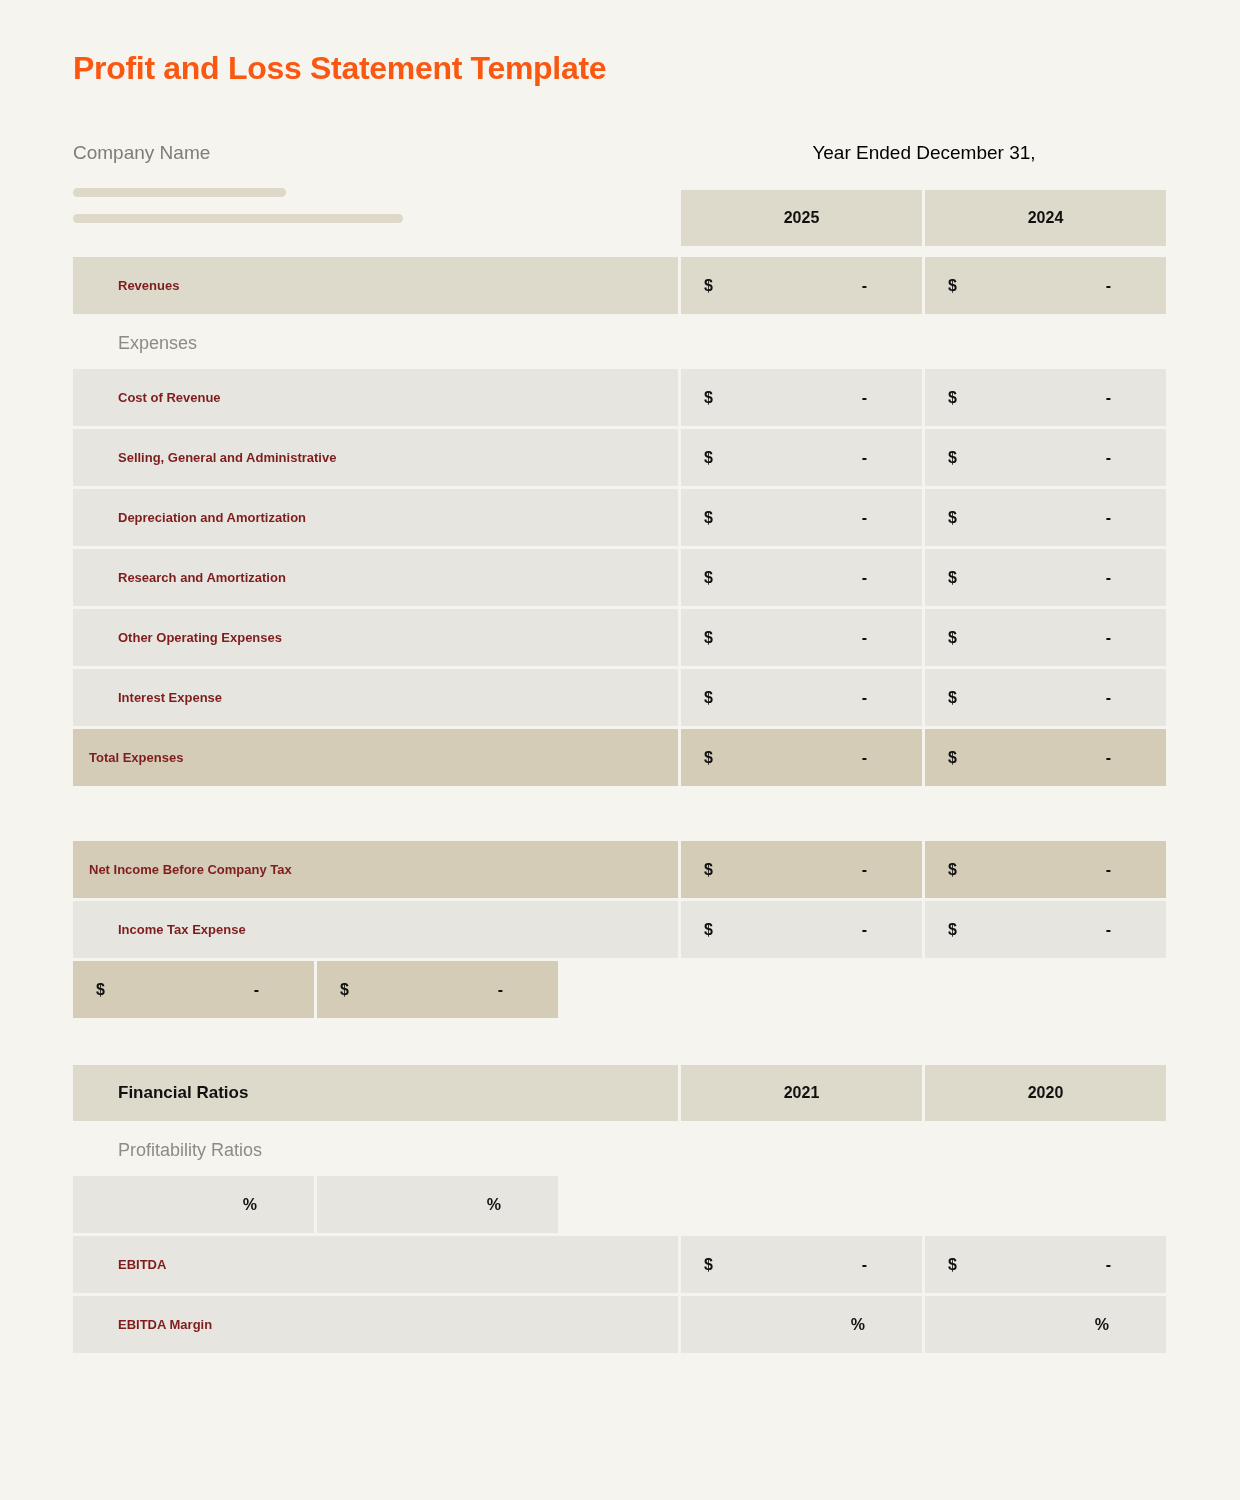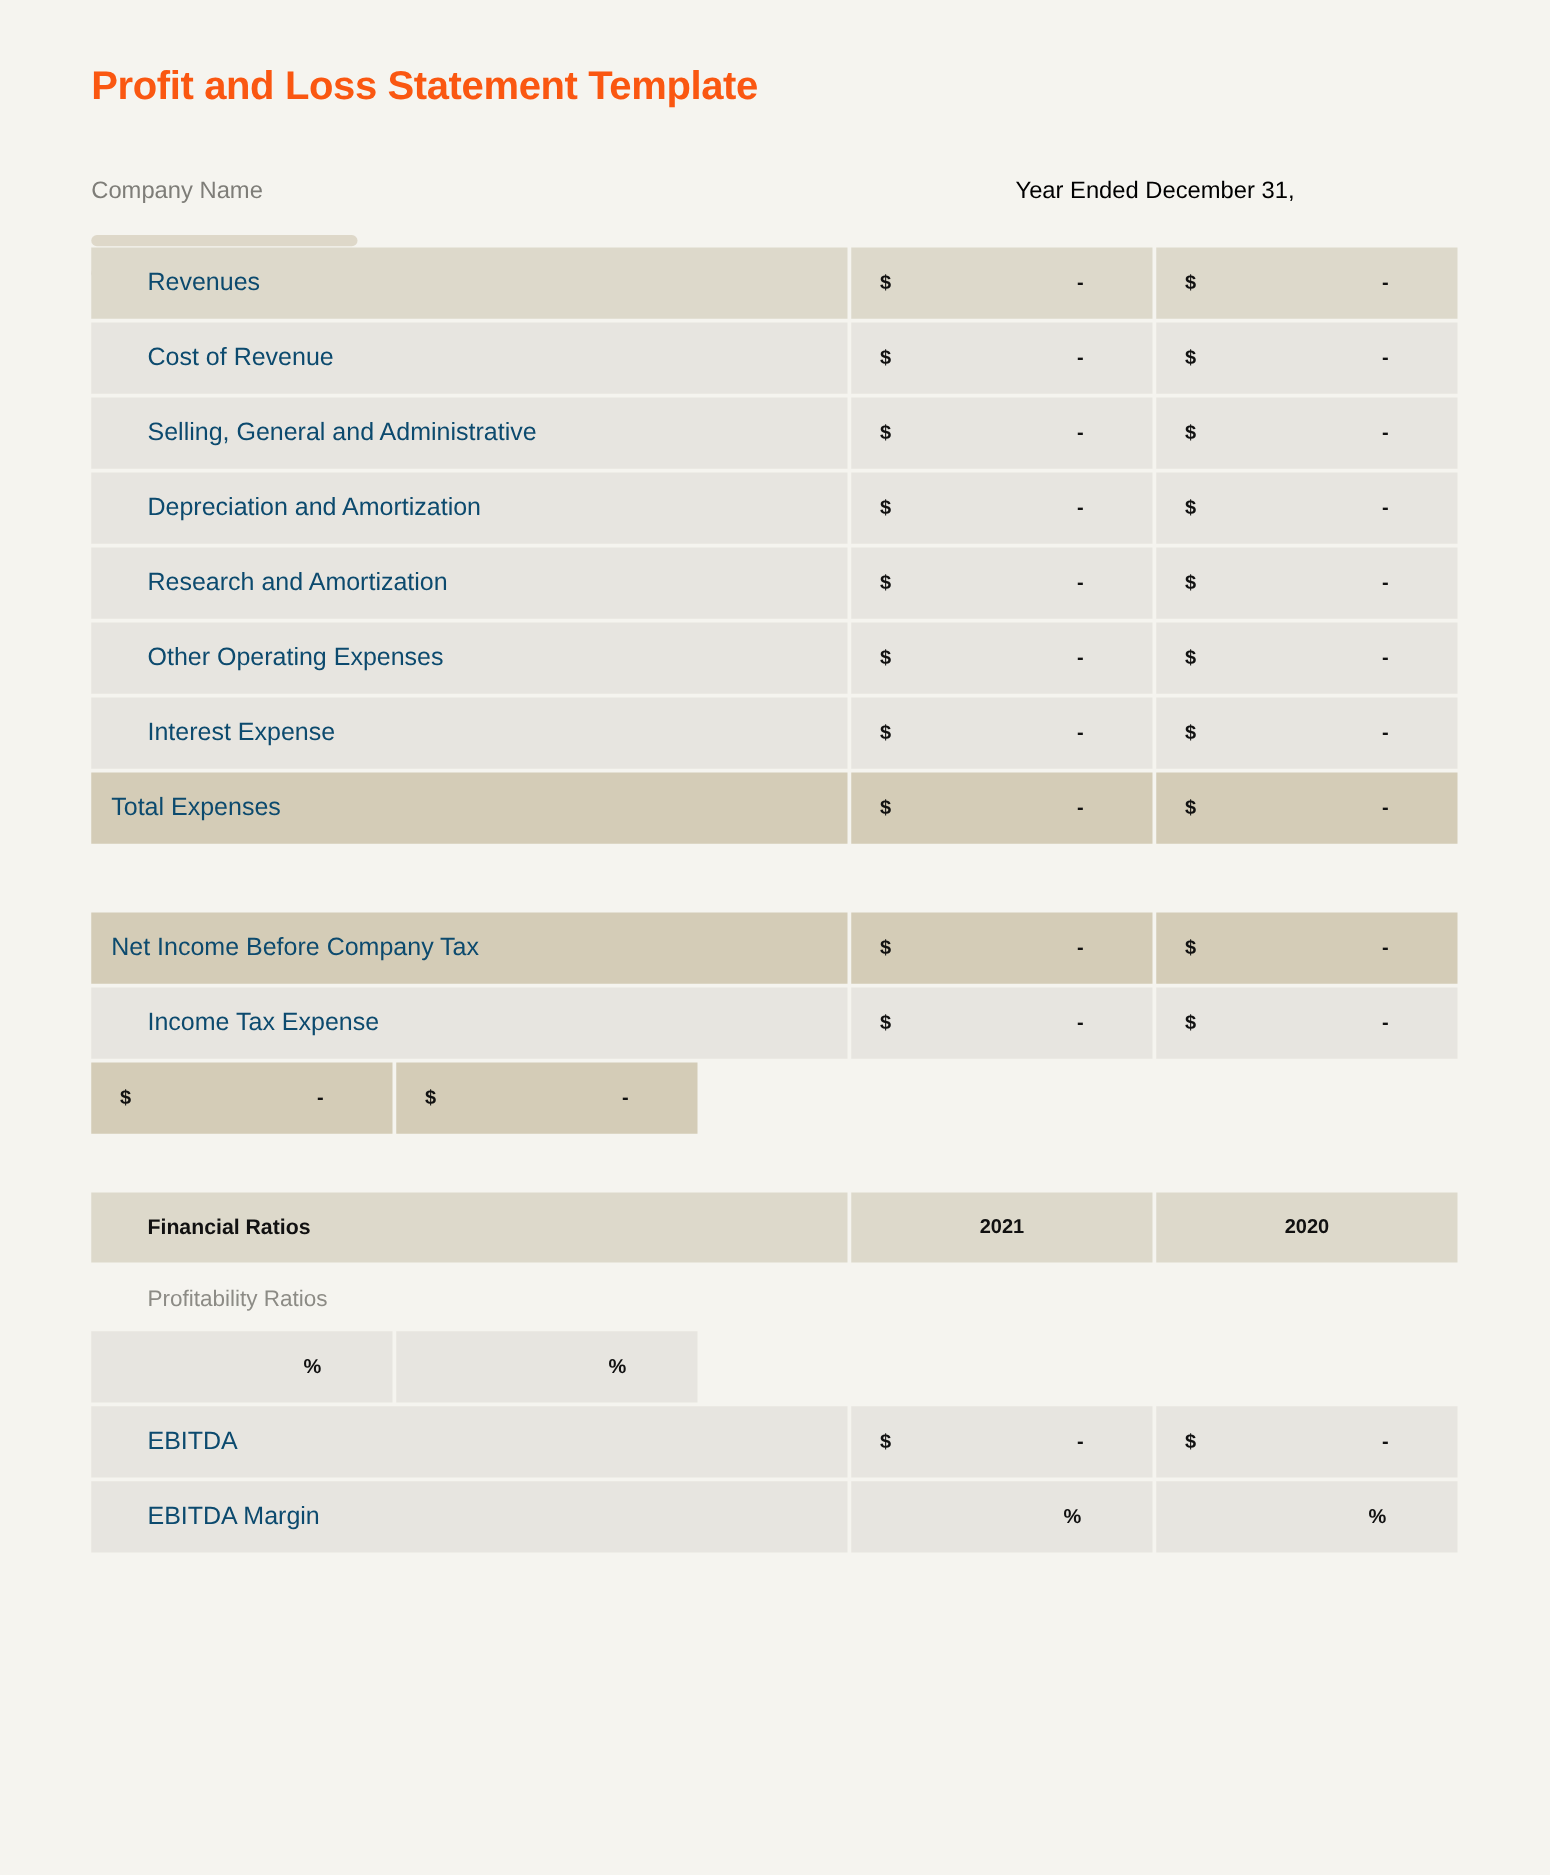--- a/index.html
+++ b/index.html
@@ -77,23 +77,23 @@
     align-items: stretch;
     margin-bottom: 3px;
   }
   .cell-label {
     width: 605px;
     margin-right: 3px;
     display: flex;
     align-items: center;
     box-sizing: border-box;
     padding-left: 45px;
-    font-size: 20px;
-    color: #0c4a6e;
-    font-weight: normal;
+    font-size: 13px;
+    color: #7f1d1d;
+    font-weight: bold;
   }
   .cell-val {
     width: 241px;
     margin-right: 3px;
     position: relative;
     box-sizing: border-box;
     font-size: 16px;
     color: #111111;
     font-weight: bold;
   }
@@ -170,35 +170,45 @@
   <div class="title">Profit and Loss Statement Template</div>
 
   <div class="company-label">Company Name</div>
   <div class="year-label">Year Ended December 31,</div>
 
   <div class="placeholder-bar one"></div>
   <div class="placeholder-bar two"></div>
 
   <div class="table" style="top:190px;">
 
+    <div class="row h-header">
+      <div class="cell-label sh-none"></div>
+      <div class="cell-val sh-tan">
+        <span class="yr">2025</span>
+      </div>
+      <div class="cell-val sh-tan">
+        <span class="yr">2024</span>
+      </div>
+    </div>
 
     <div class="spacer-sm"></div>
 
     <div class="row h-data">
       <div class="cell-label sh-tan">Revenues</div>
       <div class="cell-val sh-tan">
         <span class="cur">$</span>
         <span class="amt">-</span>
       </div>
       <div class="cell-val sh-tan">
         <span class="cur">$</span>
         <span class="amt">-</span>
       </div>
     </div>
 
+    <div class="section-label">Expenses</div>
 
     <div class="row h-data">
       <div class="cell-label sh-light">Cost of Revenue</div>
       <div class="cell-val sh-light">
         <span class="cur">$</span>
         <span class="amt">-</span>
       </div>
       <div class="cell-val sh-light">
         <span class="cur">$</span>
         <span class="amt">-</span>

